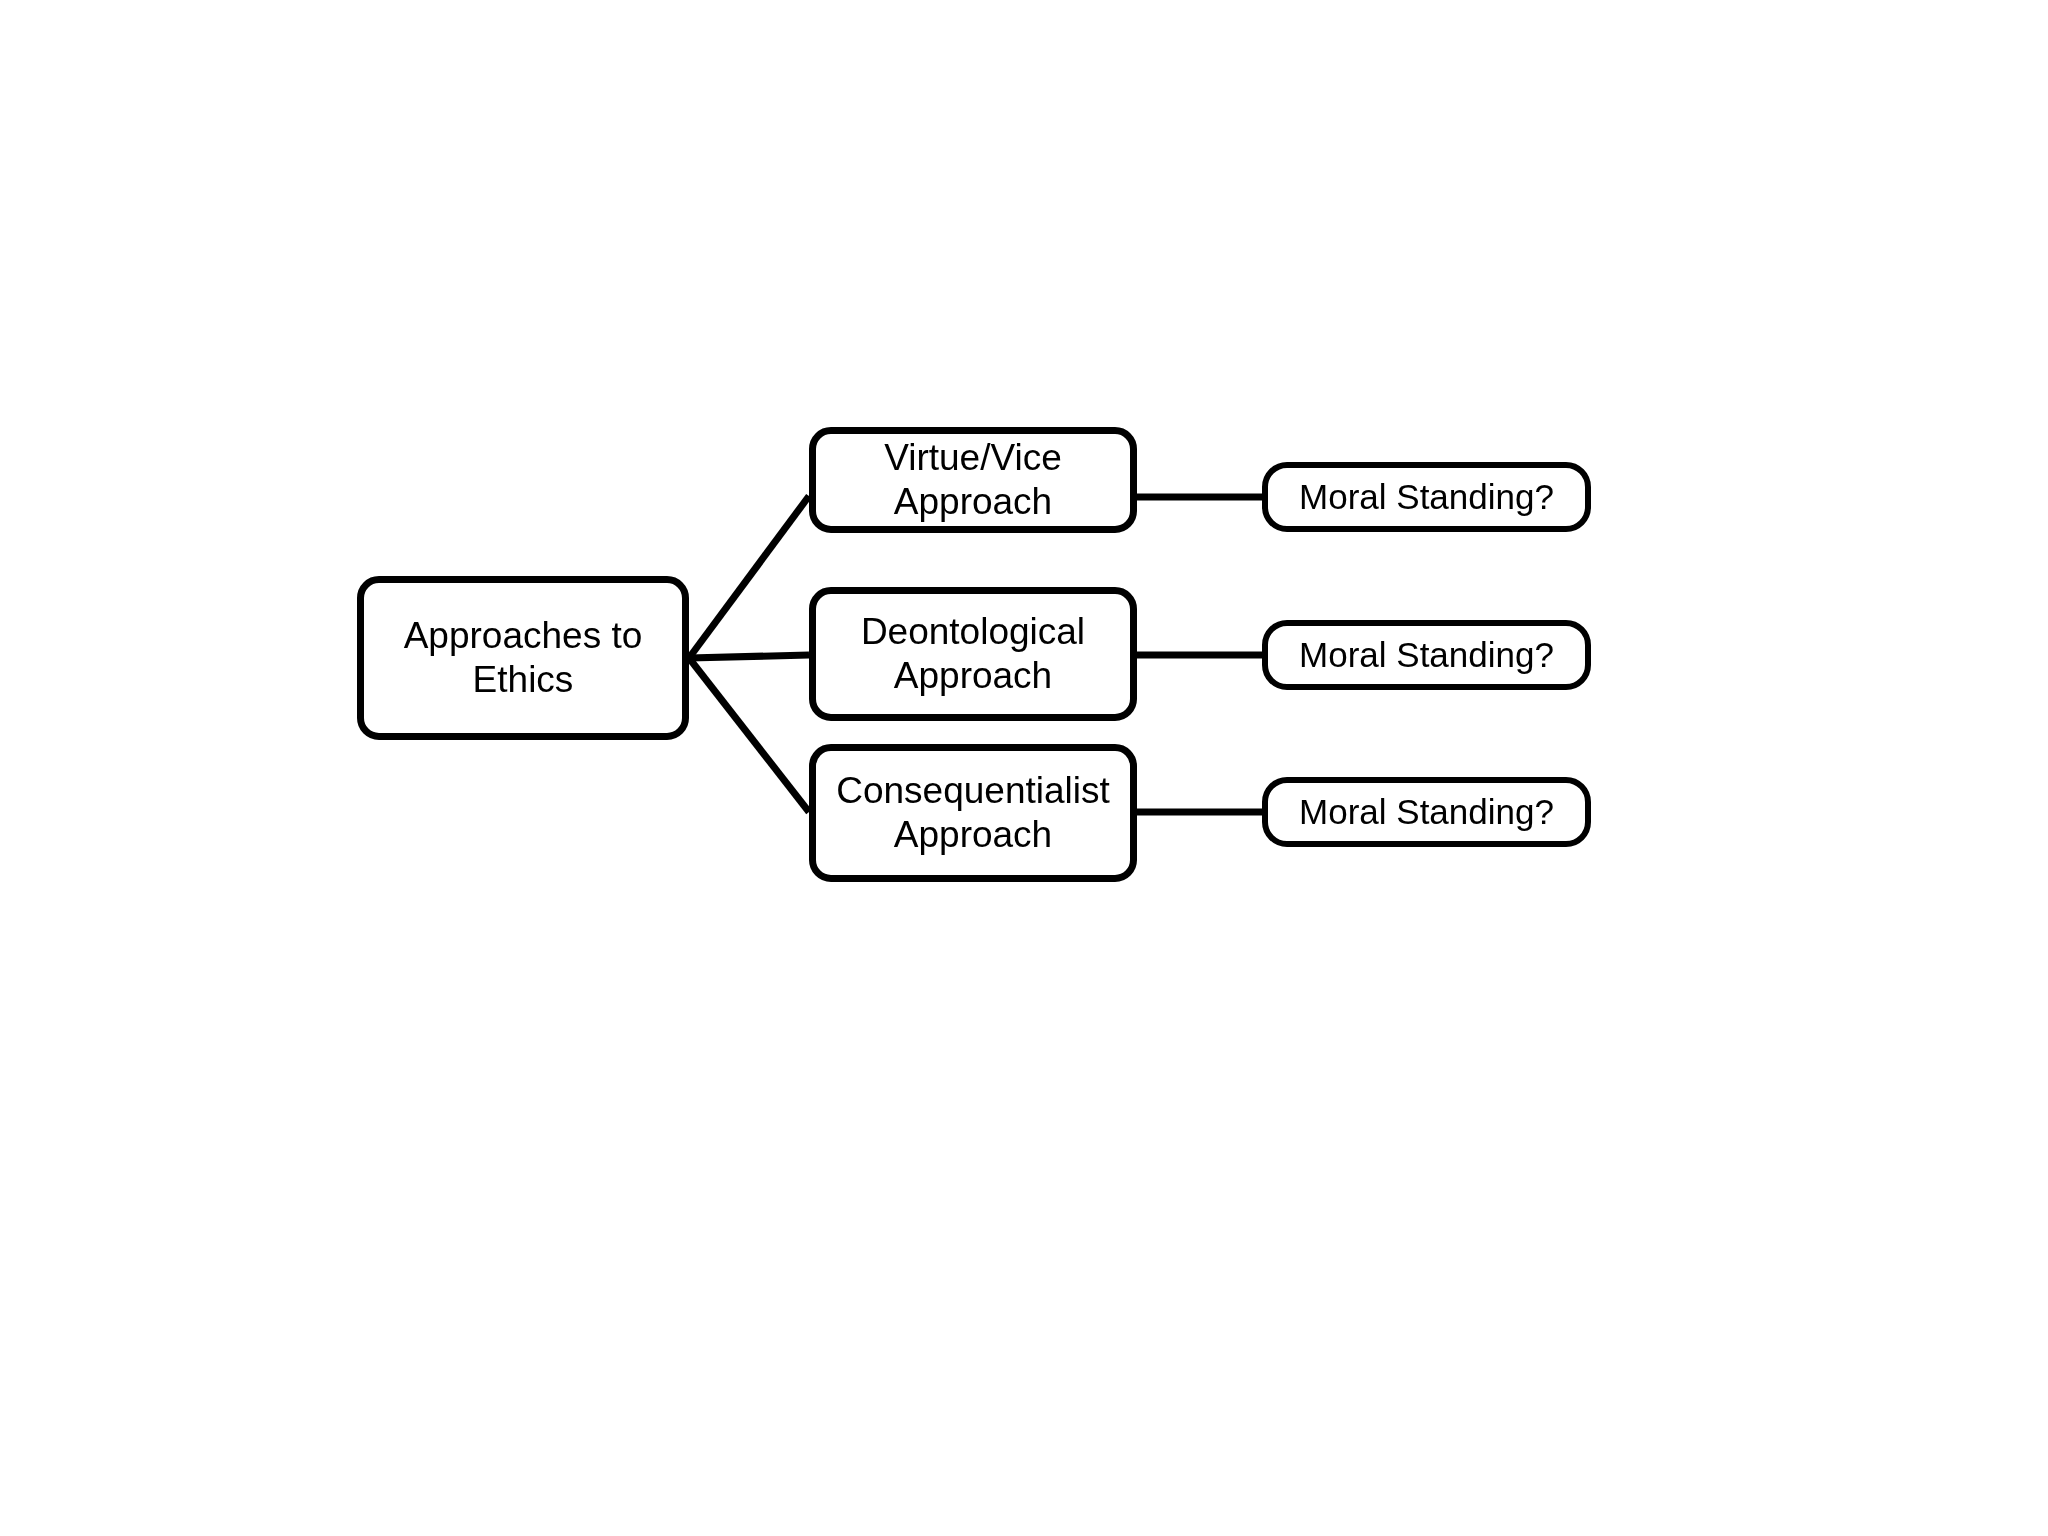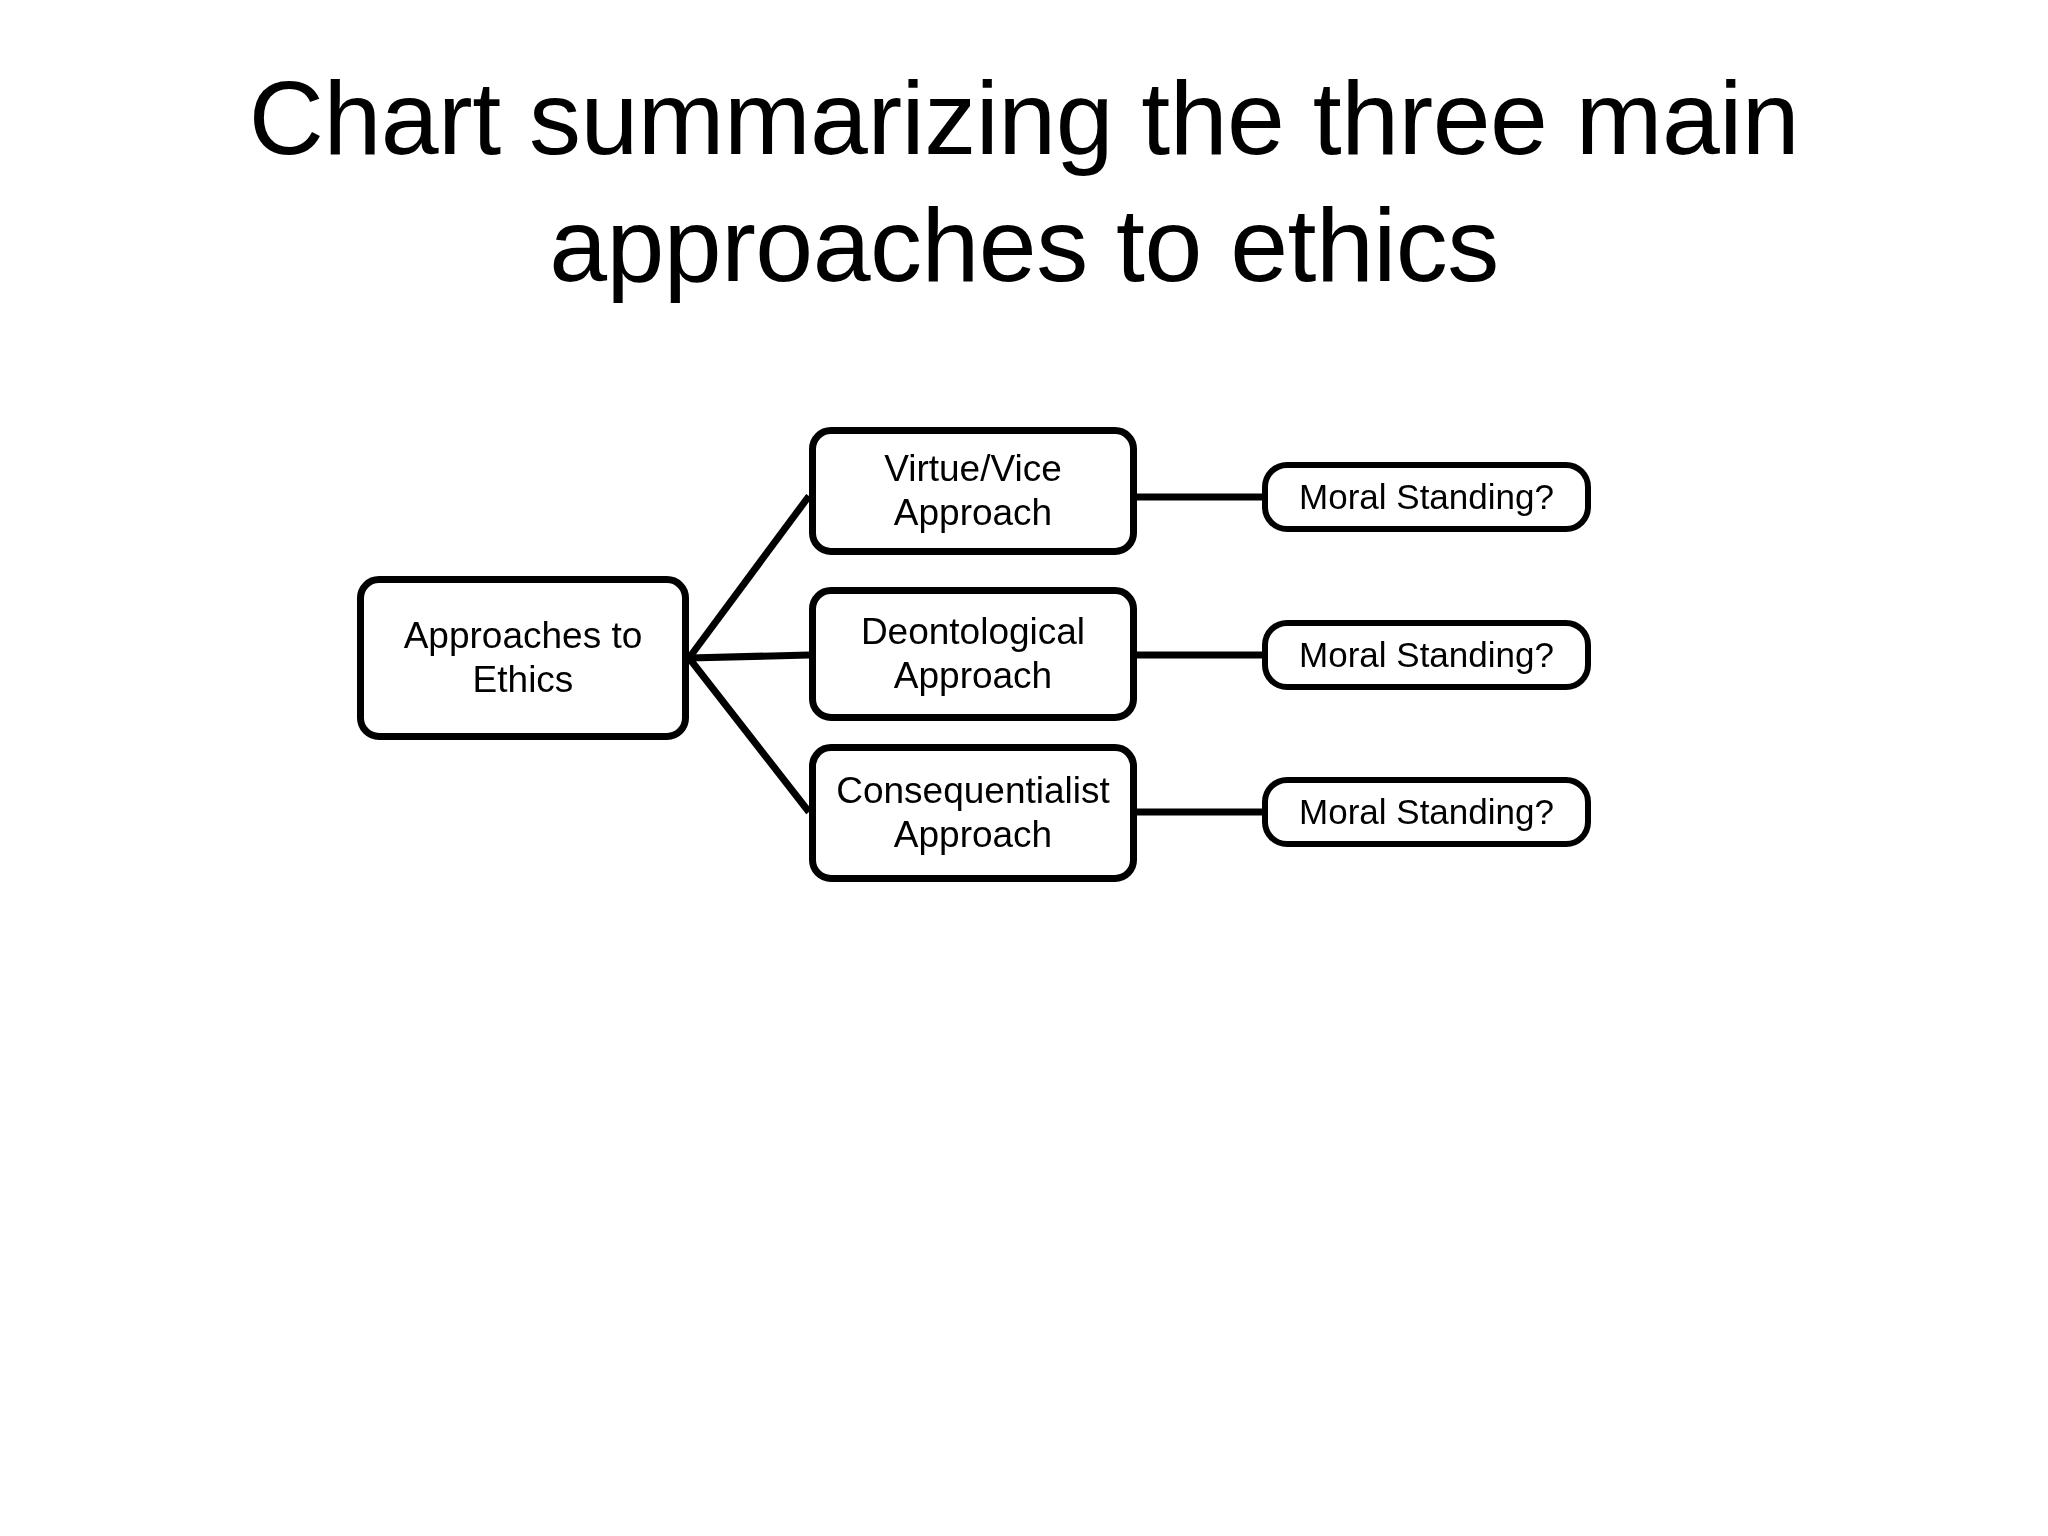--- a/index.html
+++ b/index.html
@@ -78,42 +78,41 @@
     width: 332px;
     height: 164px;
     font-size: 37px;
     justify-content: center;
   }
   .node-branch {
     left: 809px;
     width: 328px;
     font-size: 37px;
   }
-  .node-branch-1 { top: 427px; height: 128px; }
+  .node-branch-1 { top: 427px; height: 106px; }
   .node-branch-2 { top: 587px; height: 134px; }
   .node-branch-3 { top: 744px; height: 138px; }
 
   .node-leaf {
     left: 1262px;
     width: 329px;
     height: 70px;
     font-size: 35px;
     border-width: 6px;
     border-radius: 25px;
   }
   .node-leaf-1 { top: 462px; }
   .node-leaf-2 { top: 620px; }
   .node-leaf-3 { top: 777px; }
 </style>
 </head>
 <body>
 
 <div id="slide">
 
-  <div class="slide-title">Chart summarizing the three main approaches to ethics</div>
 
   <div id="diagram">
 
     <svg id="connectors" viewBox="0 0 2048 1536">
 
       <line x1="689" y1="658" x2="809" y2="496" stroke="#000000" stroke-width="7"></line>
       <line x1="689" y1="658" x2="809" y2="655" stroke="#000000" stroke-width="7"></line>
       <line x1="689" y1="658" x2="809" y2="812" stroke="#000000" stroke-width="7"></line>
 
       <line x1="1137" y1="497" x2="1262" y2="497" stroke="#000000" stroke-width="7"></line>

